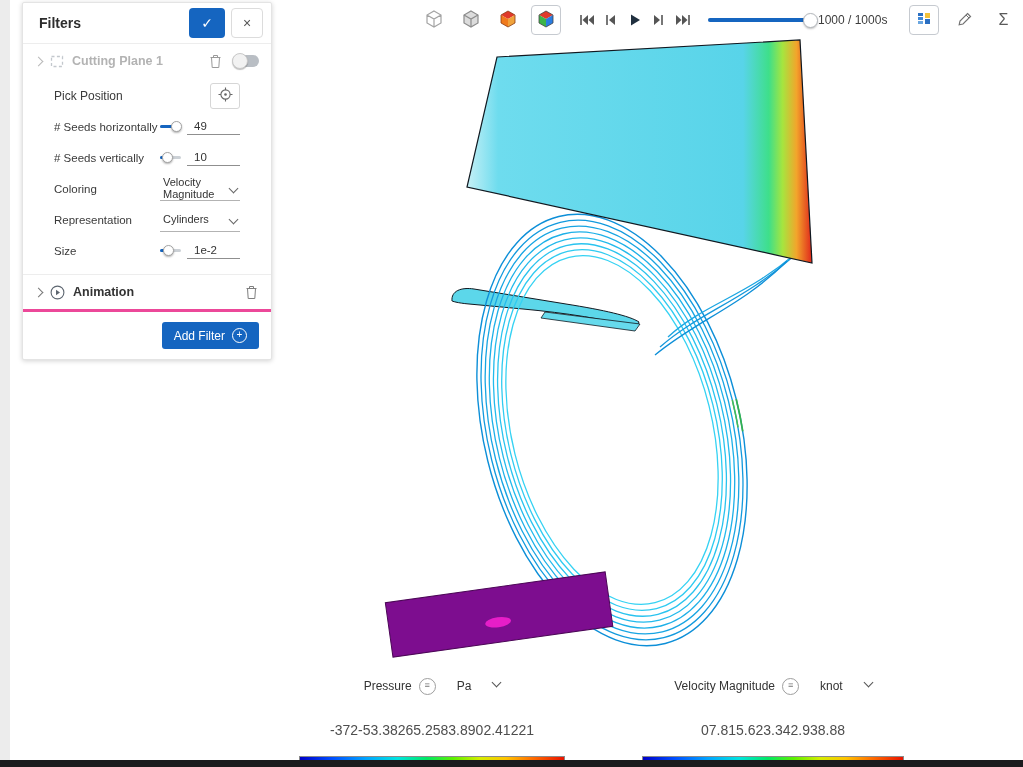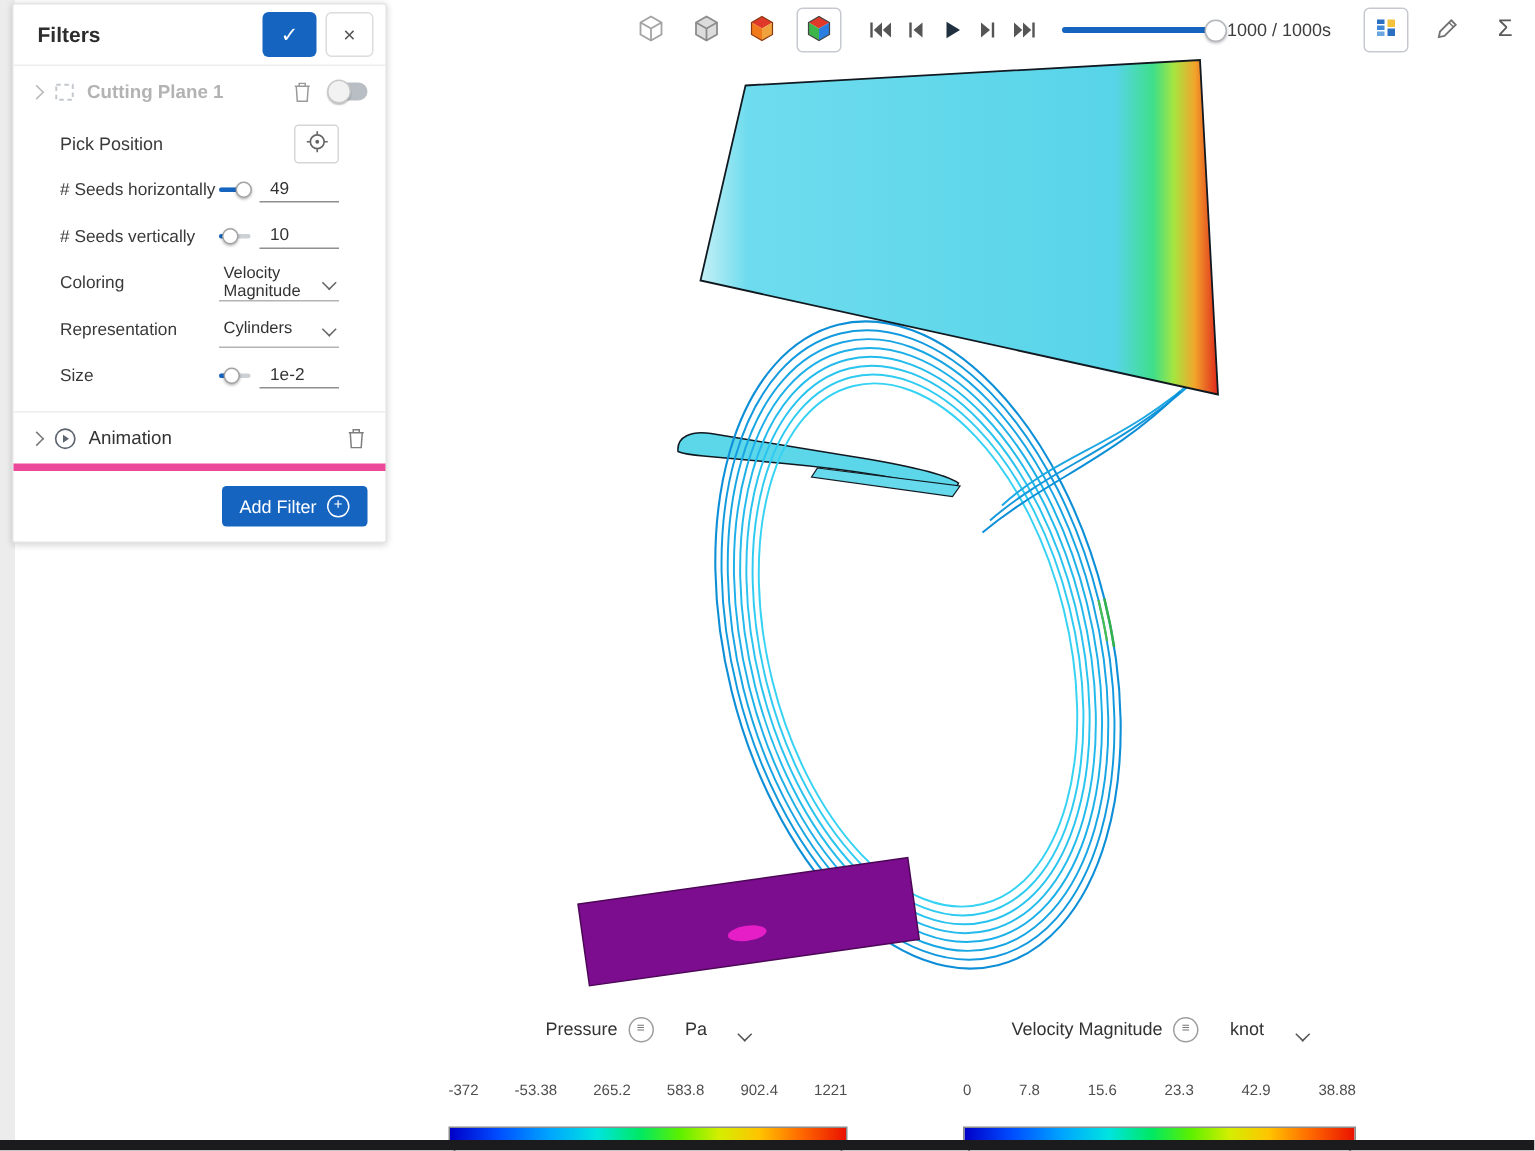--- a/index.html
+++ b/index.html
@@ -22,21 +22,21 @@
   .time-slider{position:relative;width:110px;height:14px;margin-left:16px;cursor:pointer}
   .time-slider .track{position:absolute;left:0;right:0;top:5px;height:4px;background:#d8dce1;border-radius:2px}
   .time-slider .fill{position:absolute;left:0;top:5px;height:4px;background:#1565c0;border-radius:2px;width:93%}
   .time-slider .knob{position:absolute;top:0;left:calc(93% - 7px);width:13px;height:13px;border-radius:50%;background:#fff;border:1px solid #b3b7bc;box-shadow:0 1px 2px rgba(0,0,0,.25)}
   .time-display{font-size:12px;color:#3d3d3d;white-space:nowrap}
   .legend-toggle{margin-left:22px}
   .pencil-btn{margin-left:12px}
   .sigma-btn{margin-left:10px;font-size:16px;color:#5a5a5a}
 
   
-  .panel{position:absolute;left:8px;top:2px;width:248px;background:#fff;border:1px solid #e4e4e4;border-radius:2px;
+  .panel{position:absolute;left:22px;top:2px;width:248px;background:#fff;border:1px solid #e4e4e4;border-radius:2px;
          box-shadow:0 1px 5px rgba(0,0,0,.18);z-index:5}
   .panel-header{display:flex;align-items:center;height:40px;padding:0 8px 0 16px}
   .panel-title{flex:1;font-size:14px;font-weight:700;color:#2d2d2d}
   .btn-apply{width:36px;height:30px;background:#1565c0;border:none;border-radius:4px;color:#fff;font-size:14px;
              display:flex;align-items:center;justify-content:center;margin-right:6px;cursor:pointer}
   .btn-close{width:32px;height:30px;background:#fff;border:1px solid #dcdcdc;border-radius:4px;color:#555;font-size:14px;
              display:flex;align-items:center;justify-content:center;cursor:pointer}
   .filter-row{display:flex;align-items:center;height:34px;border-top:1px solid #ededed;padding:0 12px;gap:8px;cursor:pointer}
   .filter-row.selected{background:#d4e7f8}
   .filter-row.disabled .row-label{color:#b3b3b3}
@@ -55,33 +55,33 @@
   .prop-label{width:106px;font-size:11.5px;color:#3a3a3a;white-space:nowrap;overflow:hidden;text-overflow:ellipsis;flex:none}
   .prop-label.wide{flex:1}
   .icon-btn{width:30px;height:26px;border:1px solid #d6d6d6;border-radius:3px;background:#fff;display:flex;align-items:center;justify-content:center;cursor:pointer;margin-left:auto}
   .slider{position:relative;flex:1;height:13px;margin:0 6px 0 0;cursor:pointer}
   .slider .track{position:absolute;left:0;right:0;top:5px;height:3px;background:#ccd1d6;border-radius:2px}
   .slider .fill{position:absolute;left:0;top:5px;height:3px;background:#1565c0;border-radius:2px}
   .slider .knob{position:absolute;top:1px;width:11px;height:11px;border-radius:50%;background:#fff;border:1px solid #a3a3a3;box-shadow:0 1px 2px rgba(0,0,0,.3);box-sizing:border-box}
   .prop-value{width:46px;flex:none;font-size:11.5px;color:#333;border-bottom:1px solid #8f8f8f;padding:2px 0 2px 7px;cursor:text}
   .dropdown{flex:1;display:flex;align-items:center;justify-content:space-between;border-bottom:1px solid #b3b3b3;height:24px;font-size:11px;color:#333;padding:0 3px;cursor:pointer}
   .dropdown .chev{border-color:#666}
-  .panel-footer{border-top:5px solid #ec4899;padding:10px 12px;display:flex;justify-content:flex-end}
+  .panel-footer{border-top:3px solid #ec4899;padding:10px 12px;display:flex;justify-content:flex-end}
   .add-filter{background:#1565c0;color:#fff;border:none;border-radius:3px;height:27px;padding:0 12px;font-size:12px;
               display:flex;align-items:center;gap:7px;cursor:pointer}
   .plus-circle{width:13px;height:13px;border:1px solid #fff;border-radius:50%;font-size:10px;line-height:11px;text-align:center;display:inline-block}
 
   
   .legend{position:absolute;top:678px;z-index:3}
   .legend-pressure{left:299px;width:266px}
   .legend-velocity{left:642px;width:262px}
   .legend-header{display:flex;align-items:center;justify-content:center;gap:7px;font-size:12px;color:#333;height:16px;margin-bottom:28px}
   .eq-icon{width:15px;height:15px;border:1px solid #9e9e9e;border-radius:50%;font-size:9px;line-height:13px;text-align:center;color:#777;cursor:pointer;flex:none}
-  .unit-select{display:flex;align-items:flex-end;gap:22px;margin-left:14px;cursor:pointer}
-  .legend-ticks{display:flex;justify-content:space-between;font-size:10px;color:#4e4e4e;margin-bottom:18px}
+  .unit-select{display:flex;align-items:flex-start;gap:22px;margin-left:14px;cursor:pointer}
+  .legend-ticks{display:flex;justify-content:center;font-size:14px;color:#4e4e4e;margin-bottom:18px}
   .legend-bar-wrap{position:relative}
   .legend-bar{height:13px;border:1px solid #8a8a8a;box-sizing:border-box;
     background:linear-gradient(to right,#0000c8 0%,#004cff 12%,#00a4ff 25%,#00e4e0 37%,#00e864 48%,#5cf000 58%,#d4ee00 68%,#ffc400 78%,#ff6e00 88%,#ea1200 100%)}
   .marker{position:absolute;width:0;height:0;border-left:5px solid transparent;border-right:5px solid transparent;border-bottom:8px solid #141414;bottom:-10px}
   .marker.left{left:-1px}
   .marker.right{right:-1px}
 </style>
 </head>
 <body>
 
@@ -334,21 +334,21 @@
   </div>
 
   <div class="filter-row">
     <span class="chev chev-r"></span>
     <span class="icon-14">
       <svg width="15" height="15" viewBox="0 0 15 15">
           <circle cx="7.5" cy="7.5" r="6.4" fill="none" stroke="#5d6670" stroke-width="1.1"></circle>
           <path d="M6 4.8l4 2.7-4 2.7z" fill="#5d6670"></path>
         </svg>
     </span>
-    <span class="row-label" style="font-weight:400">Animation</span>
+    <span class="row-label" style="font-weight:700">Animation</span>
     <button class="trash-btn">
       <svg width="11" height="13" viewBox="0 0 11 13">
           <path d="M0.5 2.5h10M3.5 2.5v-2h4v2M1.5 2.5l.7 10h6.6l.7-10" fill="none" stroke="#7e7e7e"></path>
         </svg>
     </button>
   </div>
 
   <div class="panel-footer">
     <button class="add-filter">
       <span>Add Filter</span>

